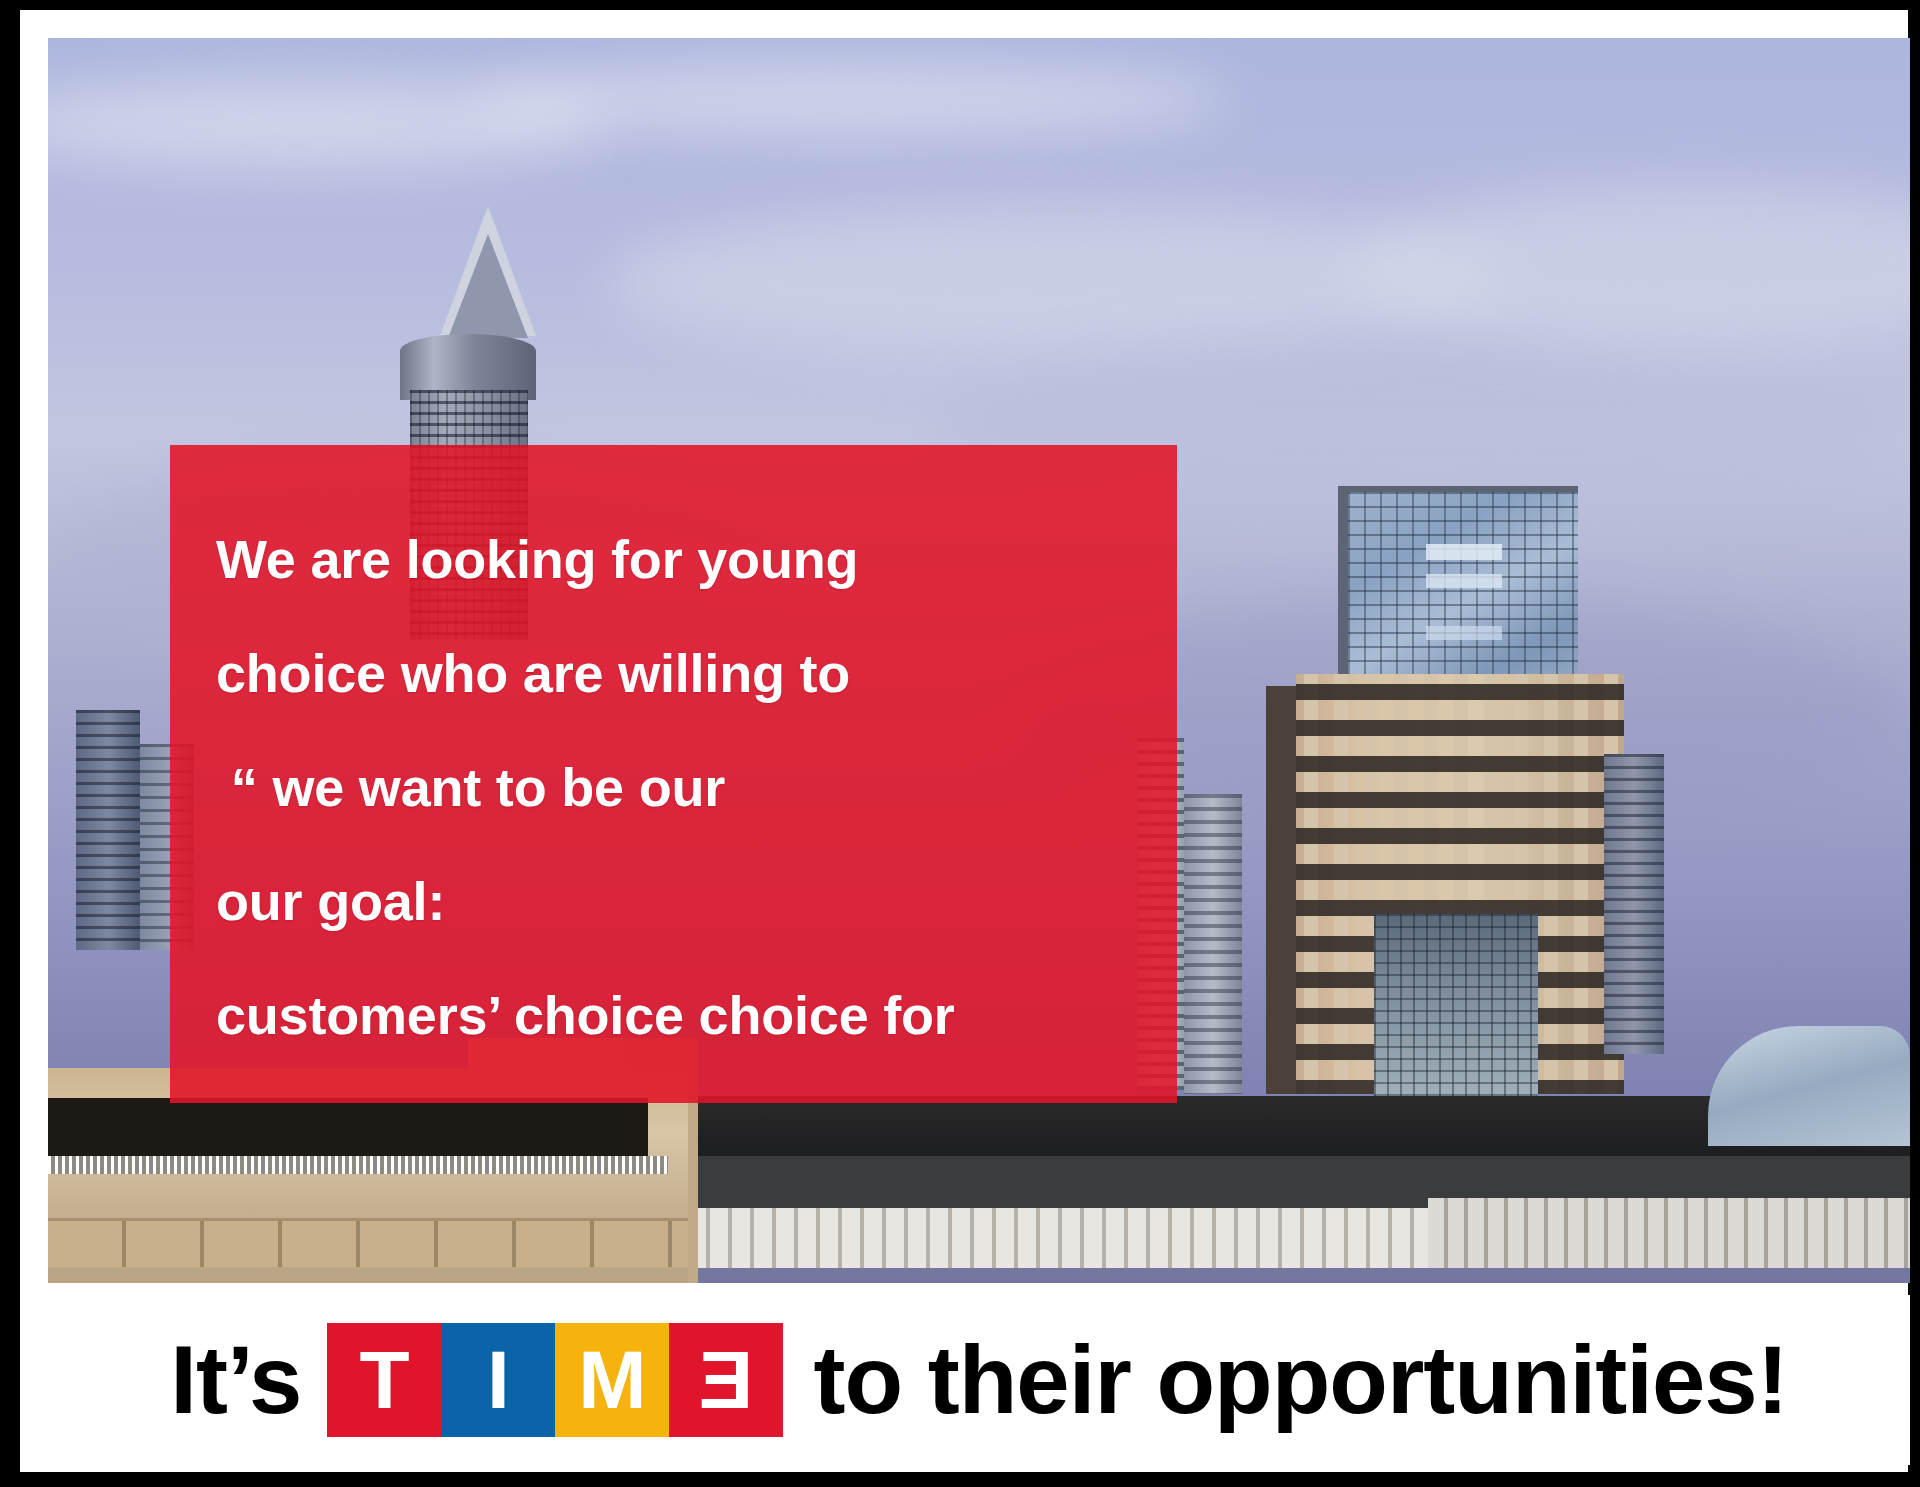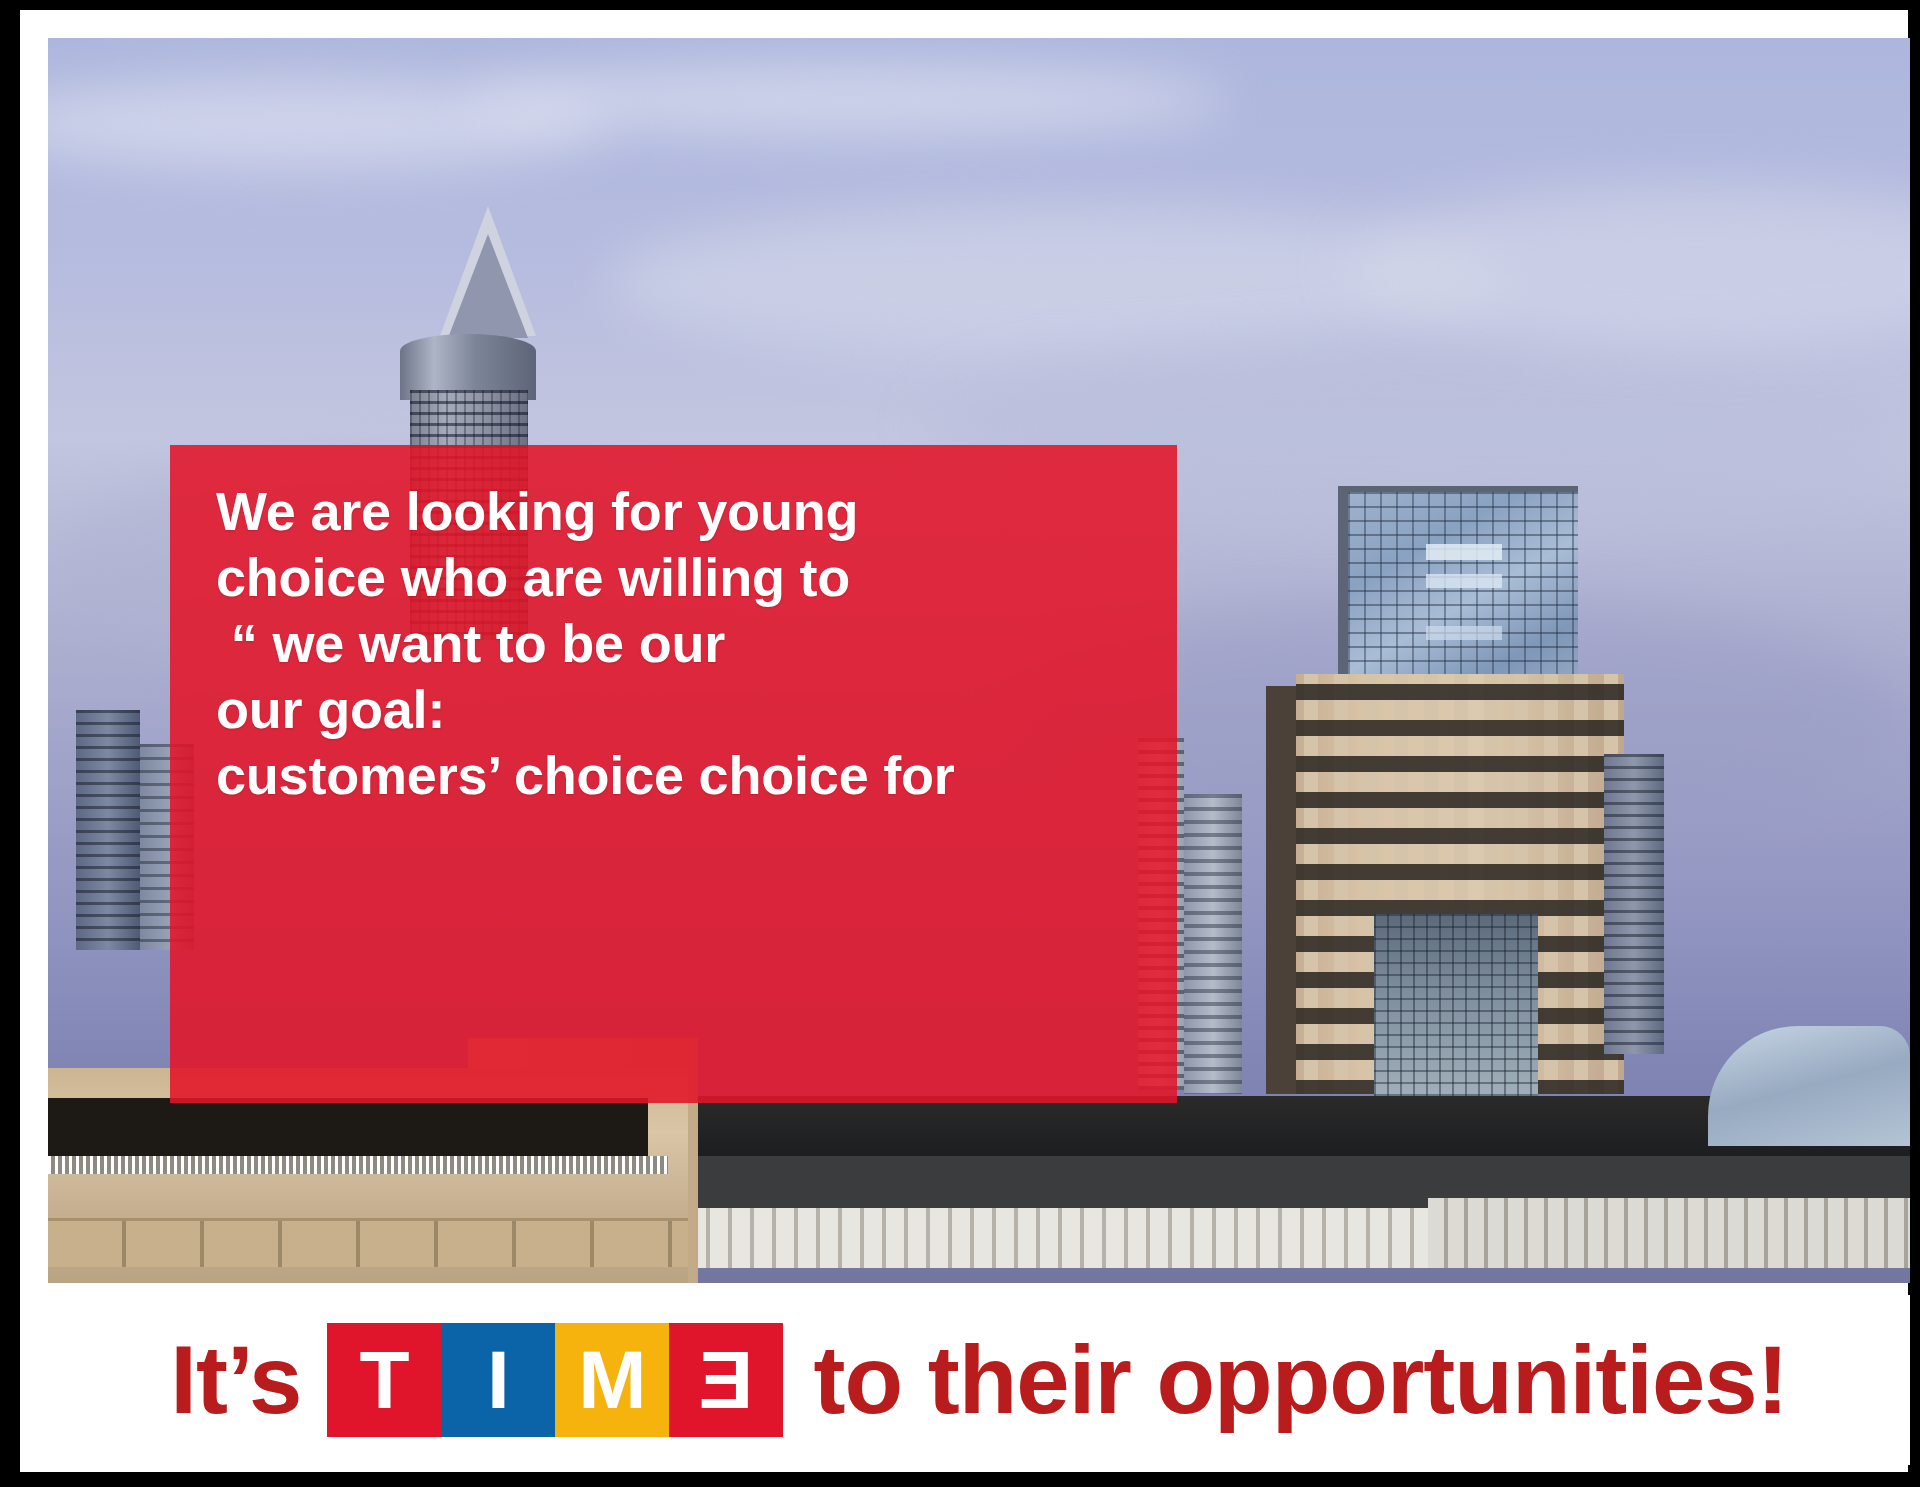--- a/index.html
+++ b/index.html
@@ -260,39 +260,39 @@
     top: 440px;
     width: 960px;
     color: #ffffff;
     font-family: "Liberation Sans", sans-serif;
     font-weight: bold;
     font-size: 54px;
     line-height: 66px;
     letter-spacing: -0.2px;
     text-shadow: 0 1px 2px rgba(120,0,10,.25);
   }
-  #quote-text .ql { display: block; white-space: pre; }
+  #quote-text .ql { display: block; white-space: pre; margin-top: 48px; }
 
   
   #tagline {
     position: absolute;
     left: 28px;
     top: 1285px;
     width: 1862px;
     height: 170px;
     display: flex;
     align-items: center;
     justify-content: center;
     background: #ffffff;
   }
   #tagline-pre, #tagline-post {
     font-family: "Liberation Sans", sans-serif;
     font-weight: bold;
     font-size: 96px;
-    color: #b91c1c;
+    color: #000000;
     letter-spacing: -1px;
     line-height: 1;
   }
   #tagline-pre { margin-right: 26px; }
   #tagline-post { margin-left: 30px; }
 
   
   #time-logo {
     display: flex;
     height: 114px;

